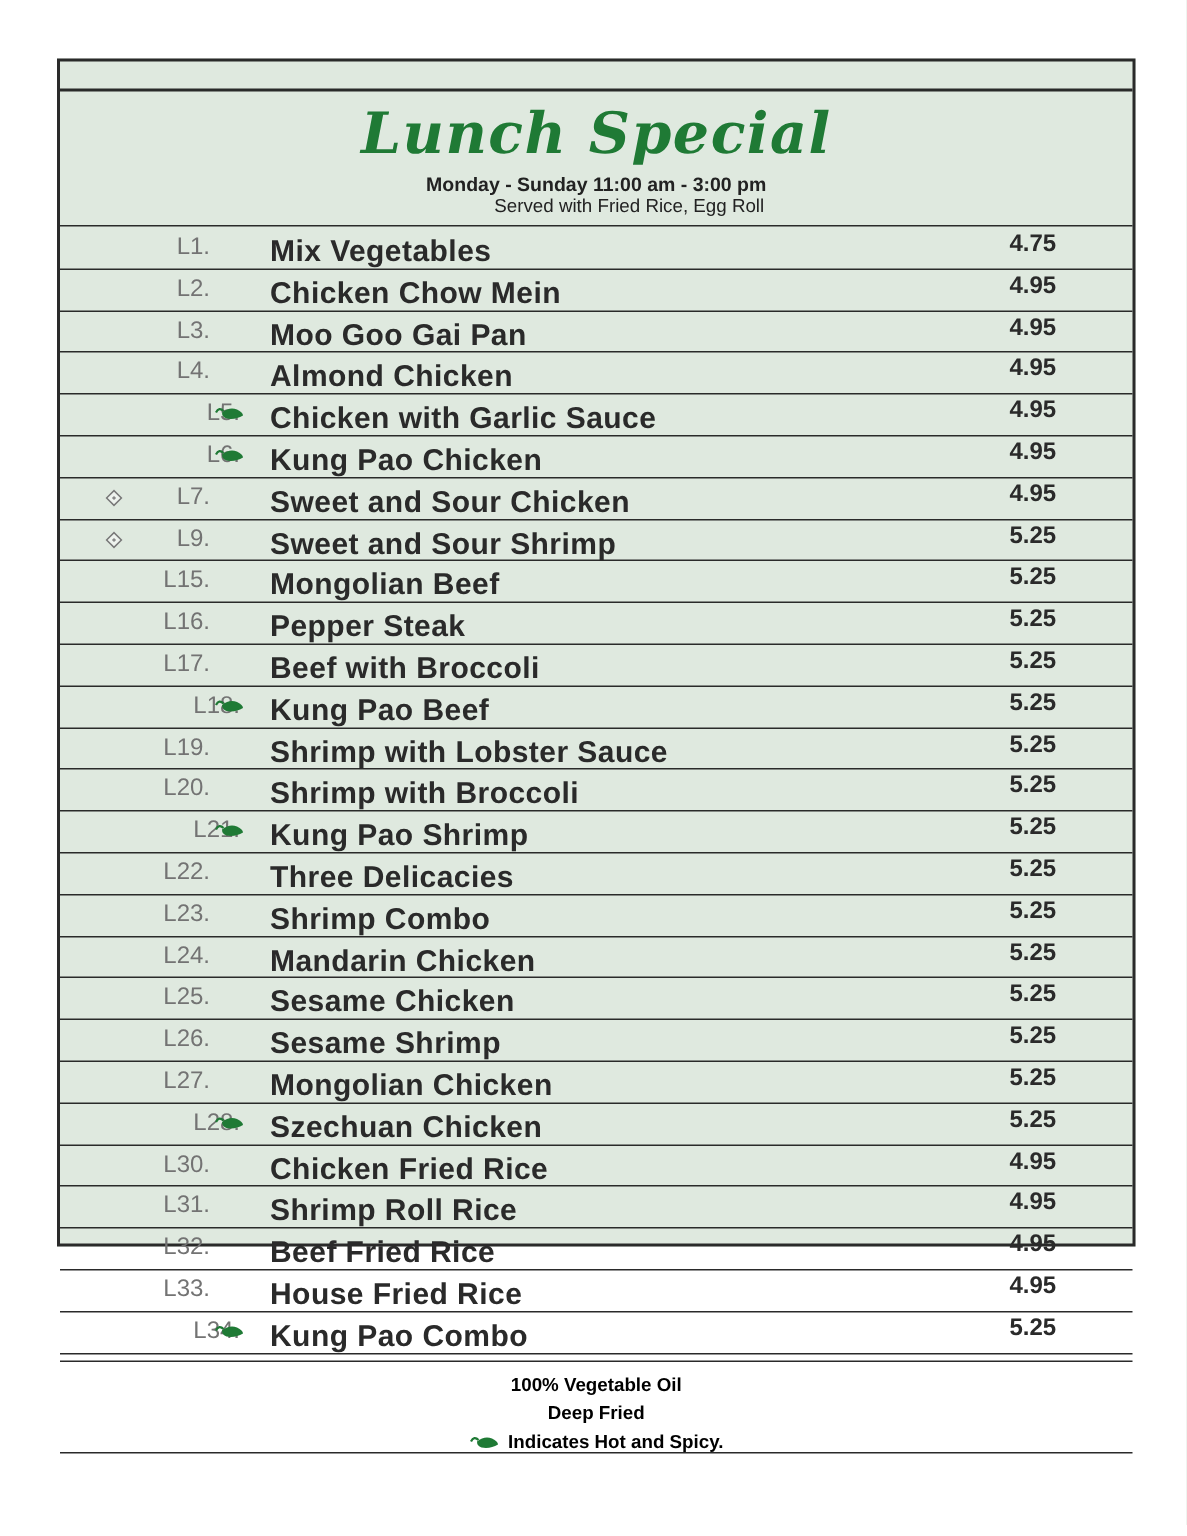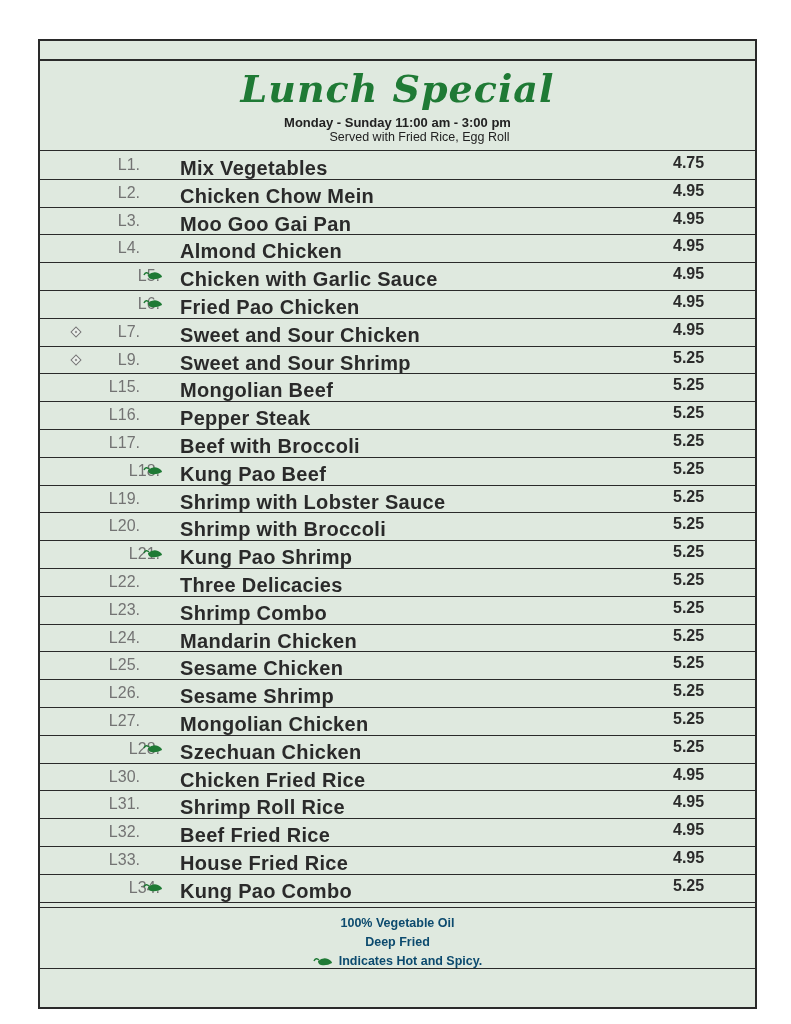--- a/index.html
+++ b/index.html
@@ -1,21 +1,21 @@
 <!DOCTYPE html>
 <html><head>
 <meta charset="utf-8">
 <style>
   html, body { margin:0; padding:0; }
   body {
     width:791px; height:1024px; background:#ffffff; position:relative; overflow:hidden;
     font-family:"Liberation Sans", sans-serif;
   }
   .menu {
-    position:absolute; left:38px; top:39px; width:719px; height:970px;
+    position:absolute; left:38px; top:39px; width:719px; height:792px;
     background:#dfe9df; border:2.5px solid #2a2a2a; box-sizing:border-box;
   }
   .topline { position:absolute; left:0; right:0; top:18px; border-top:2px solid #2a2a2a; }
   .header { position:absolute; left:0; right:0; top:22px; height:90px; text-align:center; }
   .title {
     font-family:"DejaVu Serif", serif; font-weight:bold; font-style:italic;
     color:#1f7a35; font-size:38px; letter-spacing:1px; margin-top:4px; line-height:44px;
   }
   .hours { font-weight:bold; font-size:13px; color:#222; margin-top:4px; line-height:15px; }
   .served { font-size:12.5px; color:#222; line-height:15px;margin-left:44px; }
@@ -35,21 +35,21 @@
   }
   .pepper { position:absolute; left:103px; top:8px; width:20px; height:10px; }
   .name {
     position:absolute; left:140px; top:5px; font-weight:bold; font-size:20px; color:#2a2a2a;
     letter-spacing:0.3px; white-space:nowrap;
   }
   .price {
     position:absolute; left:633px; top:2px; font-weight:bold; font-size:16px; color:#2a2a2a;
   }
   .footline1 { position:absolute; left:0; right:0; top:866px; border-top:1.5px solid #2a2a2a; }
-  .footer { position:absolute; left:0; right:0; top:873px; text-align:center; font-weight:bold; font-size:12.5px; color:#0c4a6e; line-height:19px; }
+  .footer { position:absolute; left:0; right:0; top:873px; text-align:center; font-weight:bold; font-size:12.5px; color:#000000; line-height:19px; }
   .footer .leg { display:inline-flex; align-items:center; gap:6px; }
   .footline2 { position:absolute; left:0; right:0; top:927px; border-top:1.5px solid #2a2a2a; }
 </style>
 </head>
 <body>
 
 <div class="menu">
   <div class="topline"></div>
   <div class="header">
     <div class="title">Lunch Special</div>
@@ -96,21 +96,21 @@
     <span class="name">Chicken with Garlic Sauce</span>
     <span class="price">4.95</span>
   </div>
       <div class="row">
 
     <span class="code" style="right: 595px;">L6.</span>
     <svg class="pepper" viewBox="0 0 20 10">
           <path d="M1 4 Q3 0 6 3" stroke="#1f7a35" stroke-width="1.5" fill="none"></path>
           <path d="M5 4 Q10 0 15 2 Q19 4 19 6 Q14 9 8 8 Q5 7 5 4Z" fill="#1f7a35"></path>
         </svg>
-    <span class="name">Fried Pao Chicken</span>
+    <span class="name">Kung Pao Chicken</span>
     <span class="price">4.95</span>
   </div>
       <div class="row">
     <span class="diamond"></span>
     <span class="code">L7.</span>
 
     <span class="name">Sweet and Sour Chicken</span>
     <span class="price">4.95</span>
   </div>
       <div class="row">

